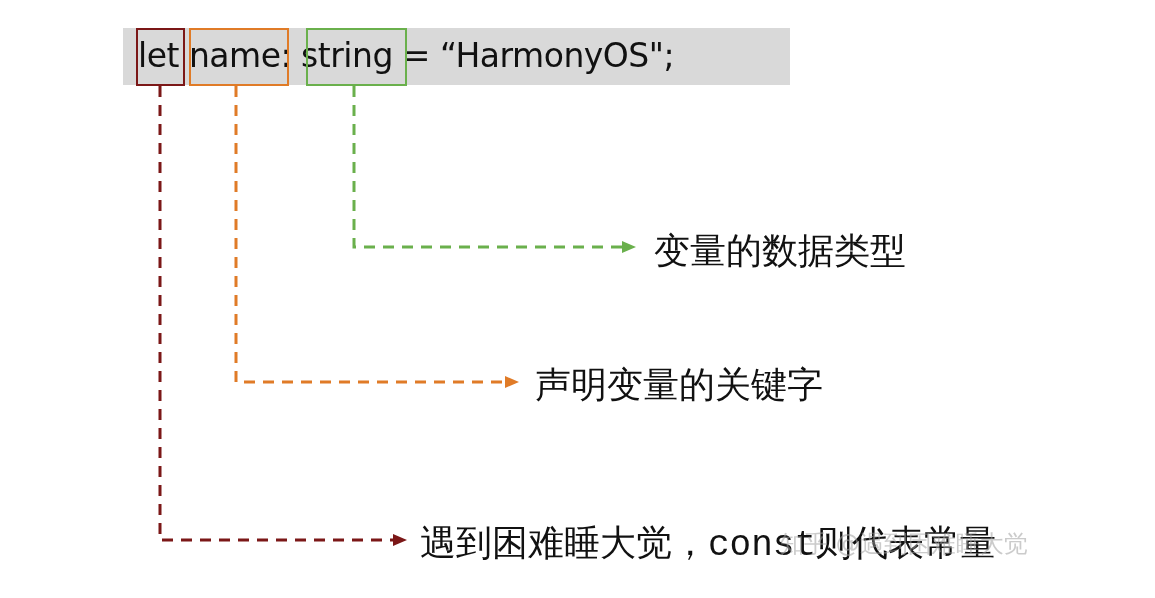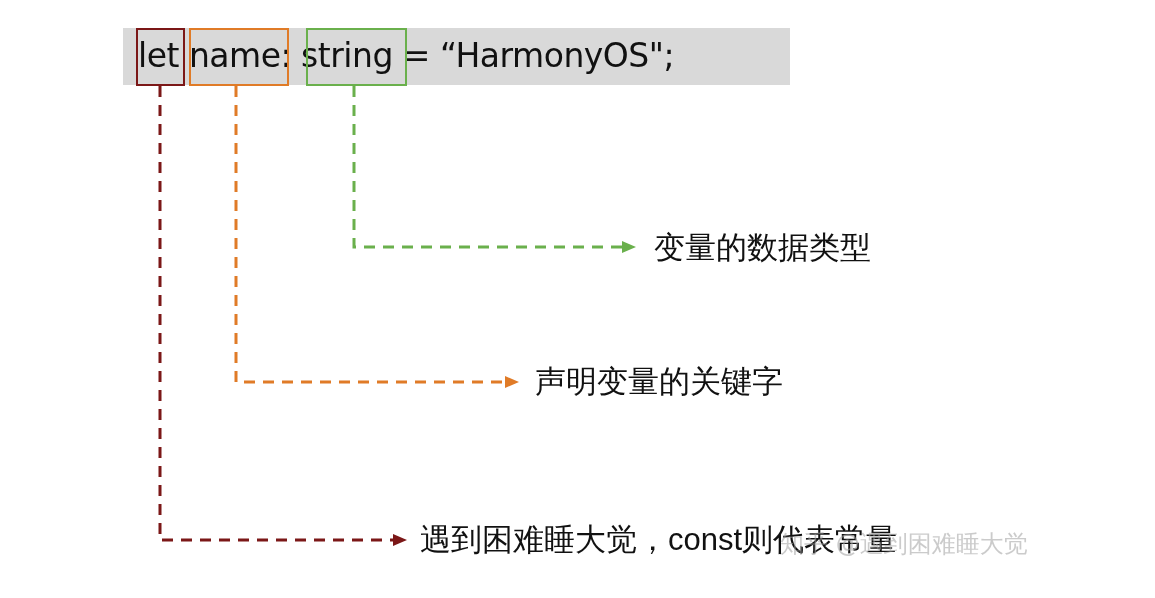--- a/index.html
+++ b/index.html
@@ -8,22 +8,22 @@
     .code-bar { position: absolute; left: 123px; top: 28px; width: 667px; height: 57px;
                 background: #d9d9d9; }
     .code-text { position: absolute; left: 138px; top: 32px; font-size: 33px; color: #111;
                  font-family: "DejaVu Sans", sans-serif; letter-spacing: -0.5px; white-space: pre;
                  line-height: 48px; }
     .box { position: absolute; box-sizing: border-box; border: 2px solid; }
     .box-let { left: 136px; top: 28px; width: 49px; height: 58px; border-color: #7b1717; }
     .box-name { left: 189px; top: 28px; width: 100px; height: 58px; border-color: #e07b27; }
     .box-string { left: 306px; top: 28px; width: 101px; height: 58px; border-color: #6ab04c; }
     svg.lines { position: absolute; left: 0; top: 0; }
-    .label { position: absolute; font-size: 31px; color: #111; white-space: nowrap;
-             font-family: Liberation Sans, sans-serif; }
+    .label { position: absolute; font-size: 36px; color: #111; white-space: nowrap;
+             font-family: Liberation Mono, monospace; }
     .lbl-type { left: 654px; top: 227px; }
     .lbl-name { left: 535px; top: 361px; }
     .lbl-keyword { left: 420px; top: 519px; }
     .watermark { position: absolute; left: 780px; top: 528px; font-size: 24px;
                  color: rgba(160,160,160,0.55); white-space: nowrap;
                  font-family: "DejaVu Sans", sans-serif; }
   </style>
 </head>
 <body>
 

